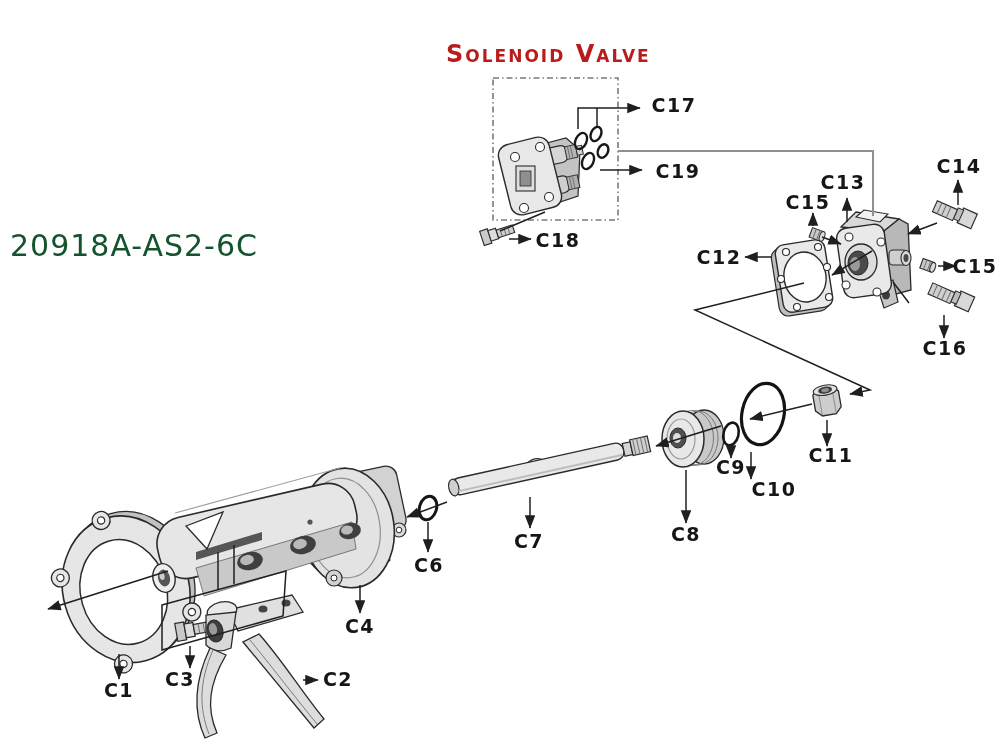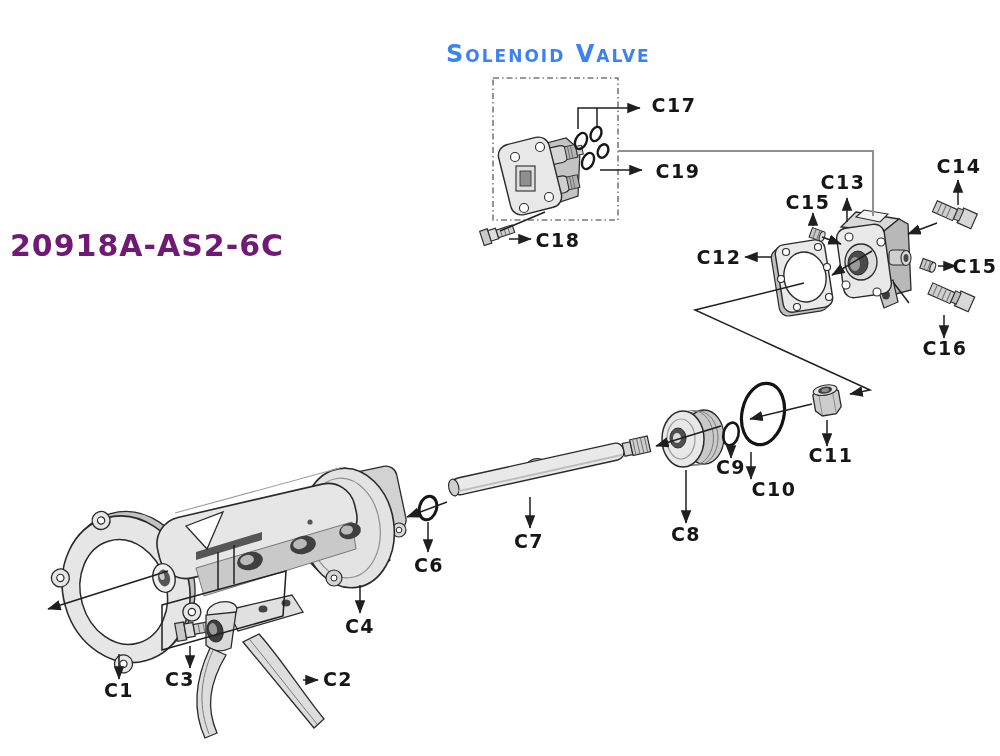--- a/index.html
+++ b/index.html
@@ -1,23 +1,23 @@
 <!DOCTYPE html>
 <html><head>
 <meta charset="utf-8">
 <style>
   html,body{margin:0;padding:0;background:#ffffff;}
   #stage{position:relative;width:1000px;height:756px;background:#ffffff;overflow:hidden;
          font-family:"DejaVu Sans","Liberation Sans",sans-serif;}
   .ttl-solenoid{position:absolute;left:446px;top:40px;font-size:24px;font-weight:bold;
-    font-variant:small-caps;letter-spacing:2px;color:#3b82f6;}
+    font-variant:small-caps;letter-spacing:2px;color:#b91c1c;}
   .ttl-range{position:absolute;left:12px;top:196px;font-size:27px;font-weight:bold;
     letter-spacing:3px;color:#1a1a1a;}
-  .ttl-part{position:absolute;left:10px;top:228px;font-size:30px;font-weight:700;
-    letter-spacing:1px;color:#701a75;}
+  .ttl-part{position:absolute;left:10px;top:228px;font-size:30px;font-weight:400;
+    letter-spacing:1px;color:#14532d;}
   svg{position:absolute;left:0;top:0;}
   .callout{font-size:19px;font-weight:bold;letter-spacing:1.5px;fill:#161616;}
   .ln{stroke:#1f1f1f;stroke-width:1.5;fill:none;}
   .lngray{stroke:#909090;stroke-width:2;fill:none;}
   .thin{stroke:#7c7c7c;stroke-width:1;fill:none;}
 </style>
 </head>
 <body>
 
 <div id="stage">

